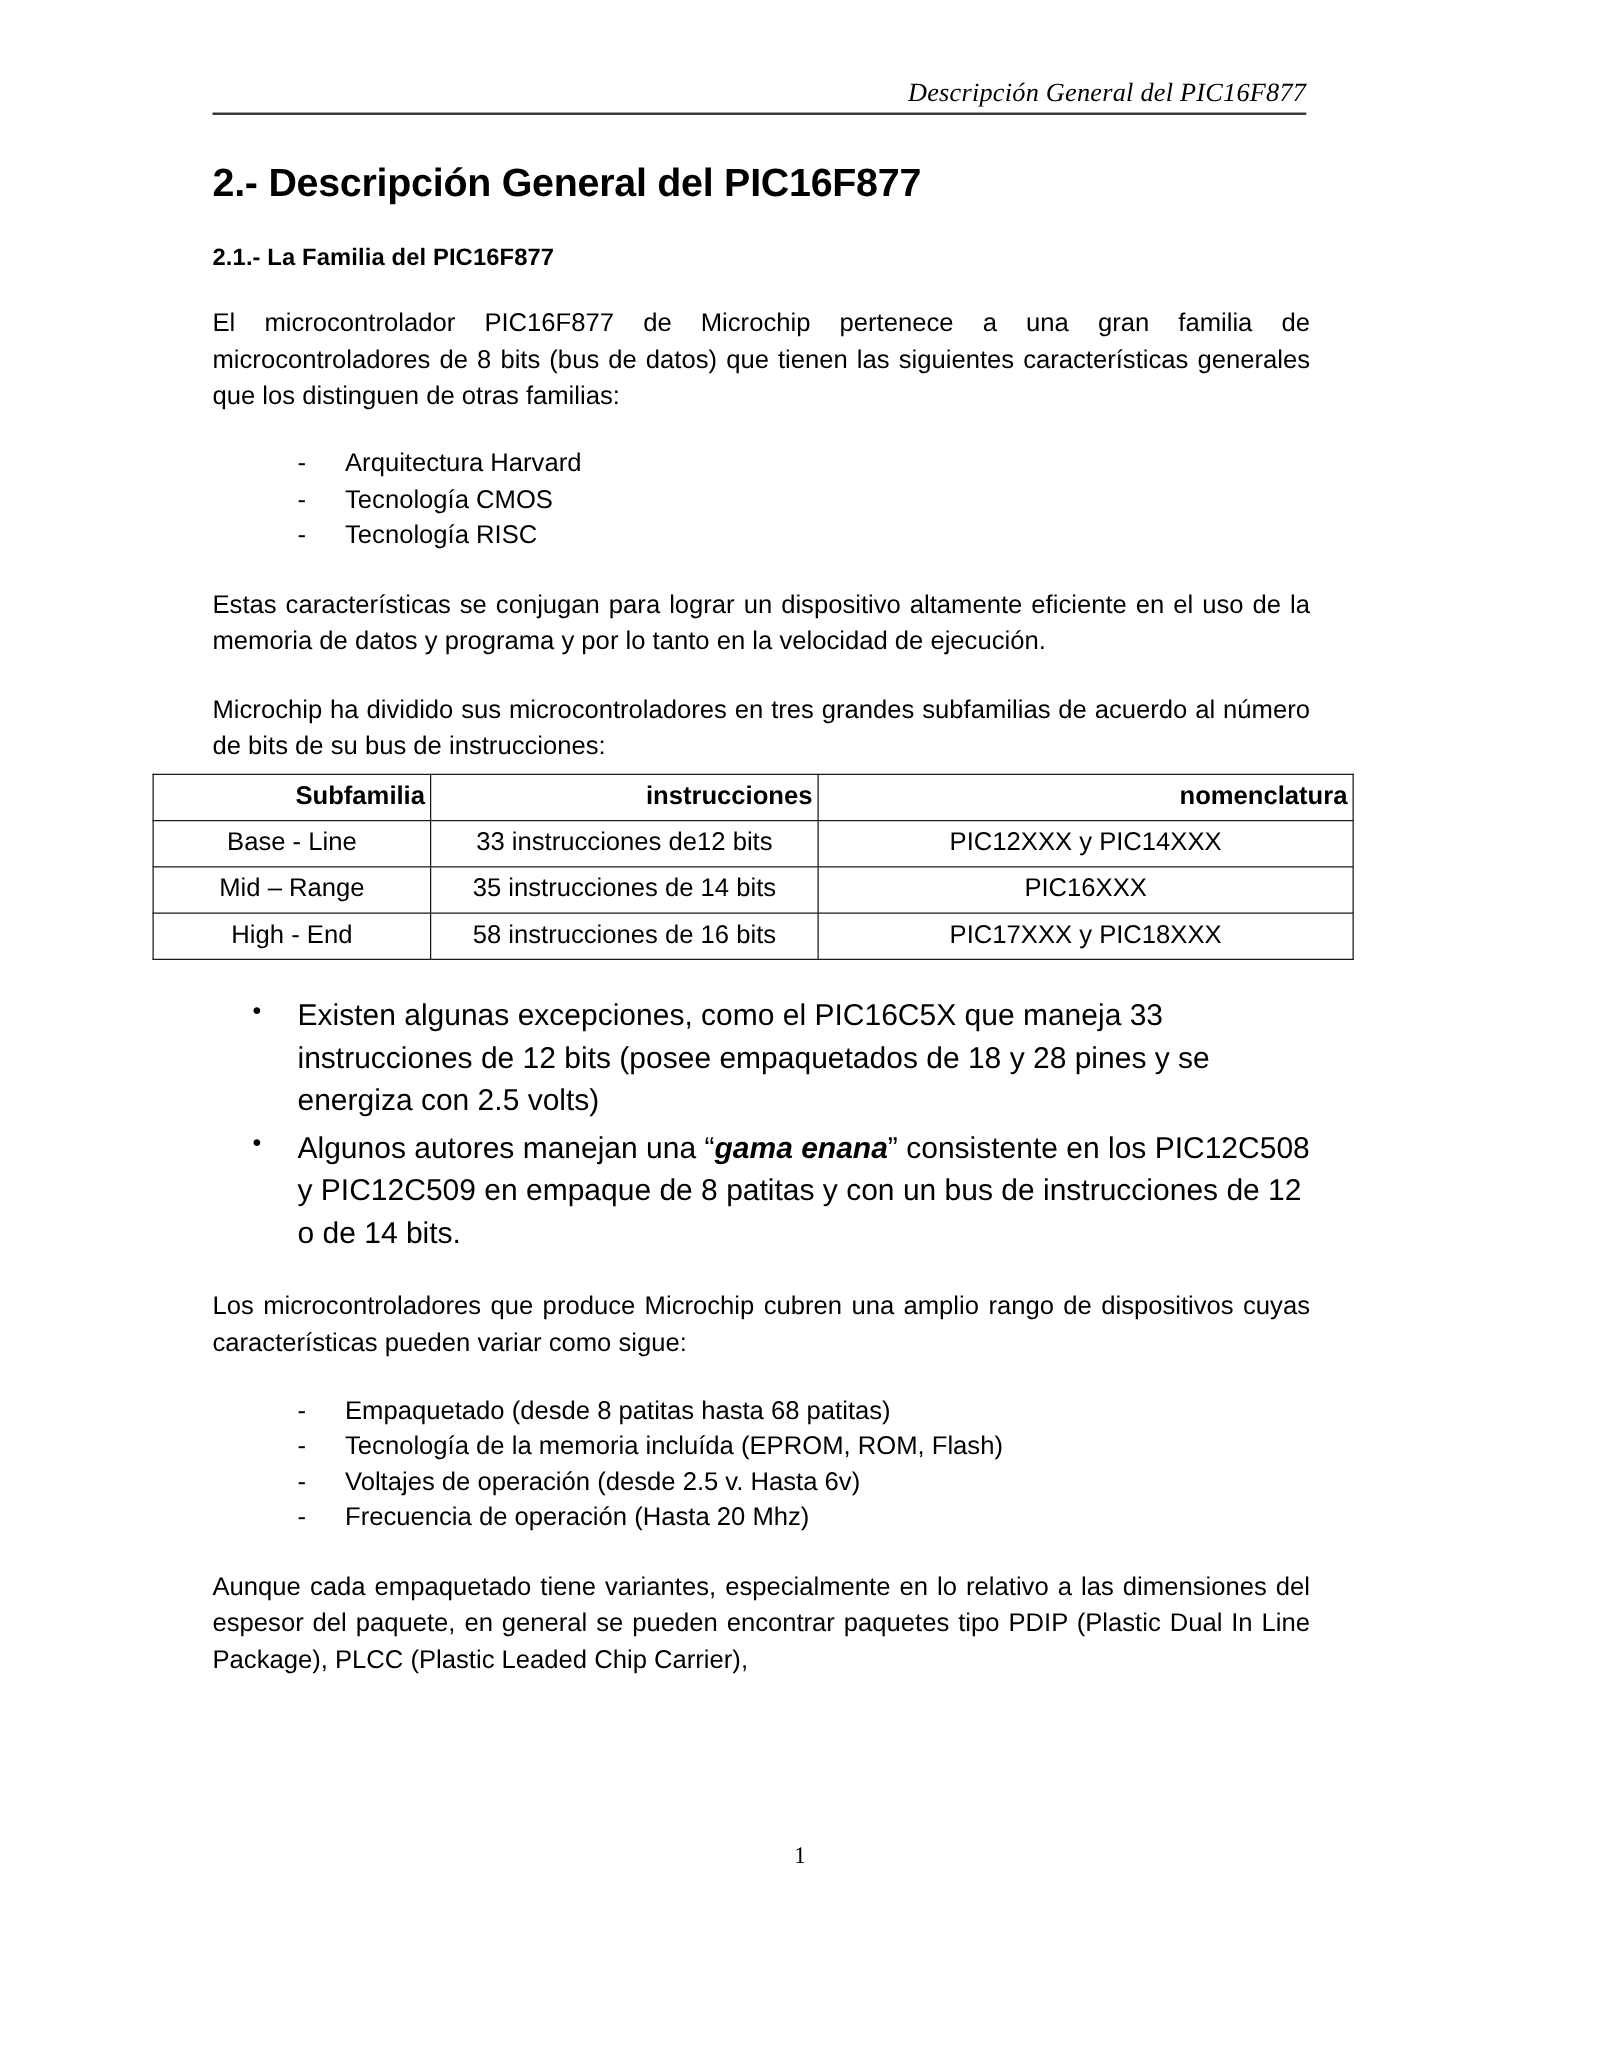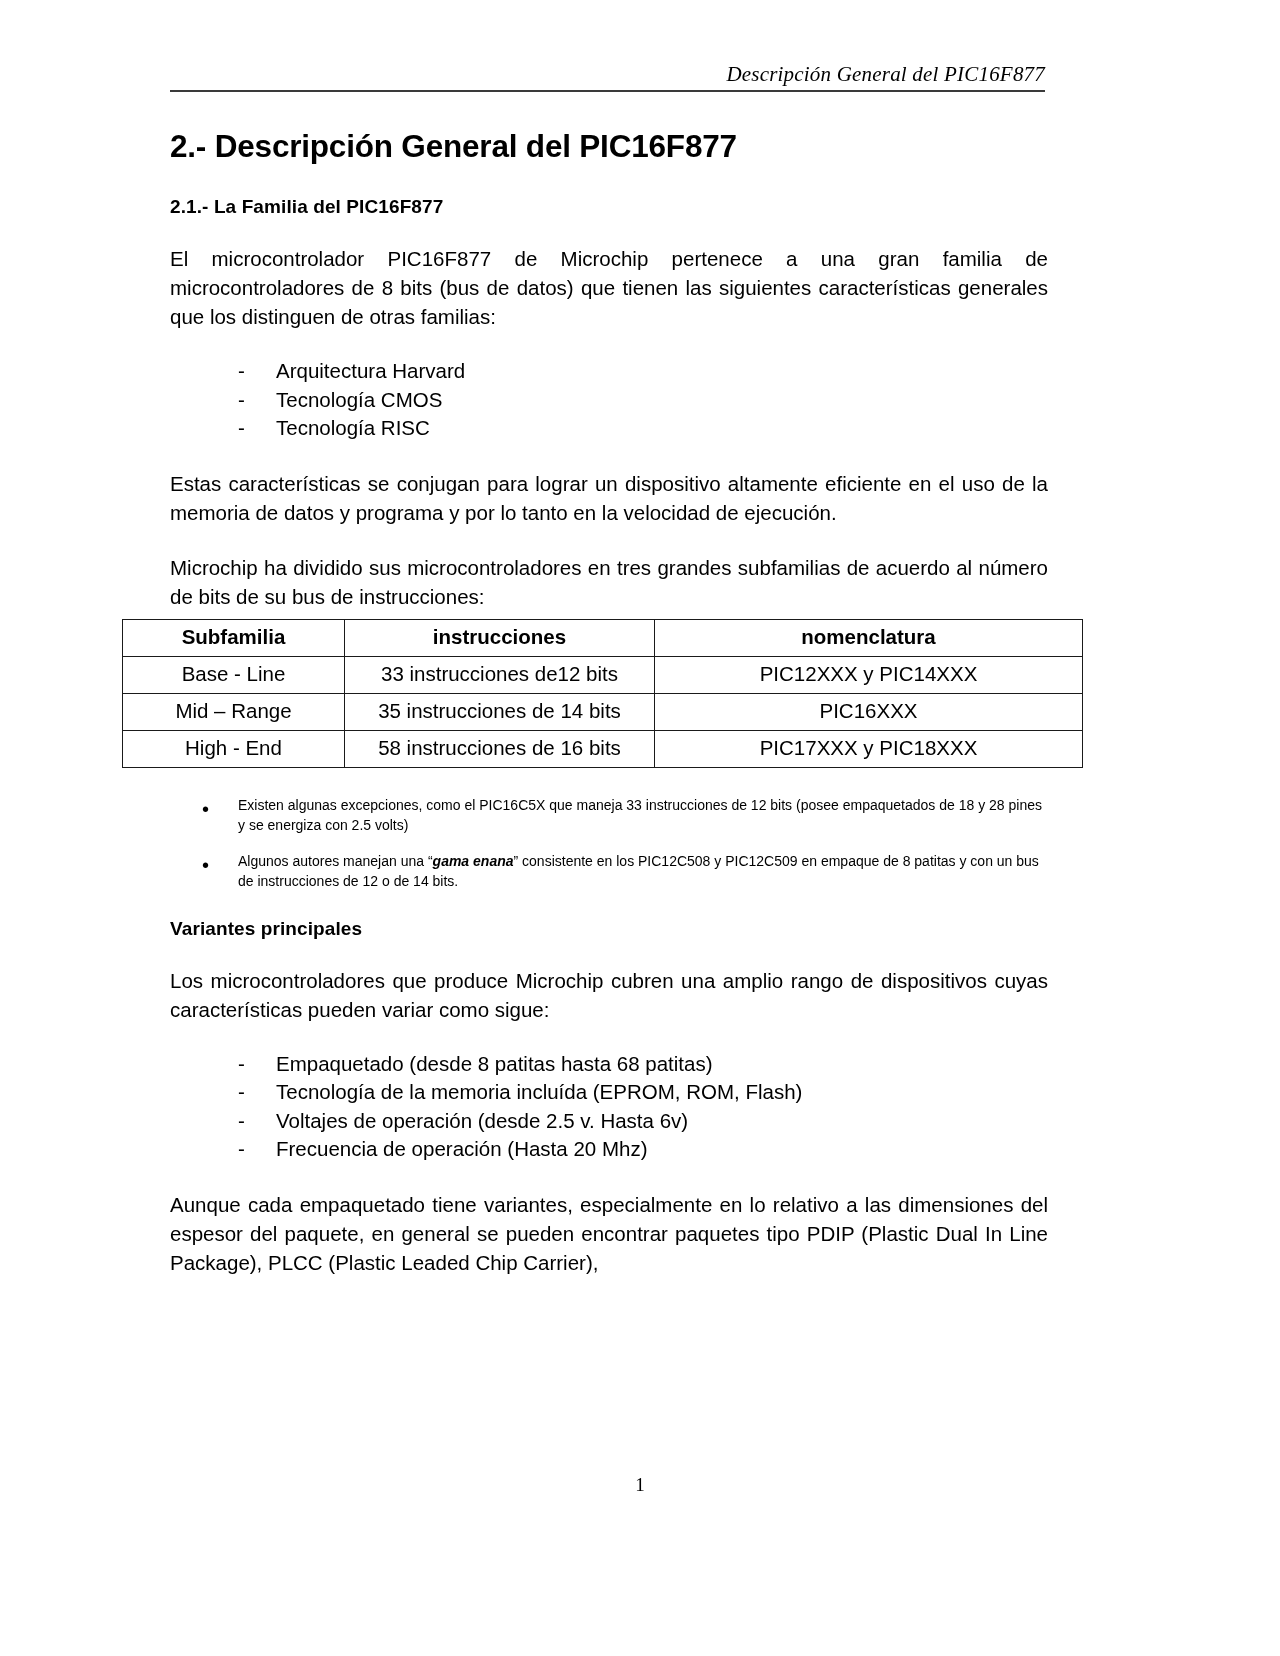--- a/index.html
+++ b/index.html
@@ -104,25 +104,25 @@
     top: 0;
   }
 
   
   ul.bullet-list {
     list-style: none;
     margin: 0 0 26px 0;
     padding: 0 0 0 10px;
   }
   ul.bullet-list > li {
-    font-size: 14px;
+    font-size: 24px;
     line-height: 1.42;
     position: relative;
     padding-left: 58px;
-    margin: 16px 0 2px 0;
+    margin: 4px 0 2px 0;
     text-align: left;
   }
   ul.bullet-list > li::before {
     content: "\2022";
     position: absolute;
     left: 22px;
     top: -1px;
     font-size: 20px;
   }
   em.it { font-style: italic; font-weight: bold; }
@@ -138,20 +138,21 @@
   table.subfamily-table td {
     border: 1px solid #1a1a1a;
     text-align: center;
     font-size: 20.5px;
     padding: 2px 4px 4px 4px;
     height: 30px;
     line-height: 1.3;
   }
   table.subfamily-table th {
     font-weight: bold;
+    text-align: right;
   }
   table.subfamily-table col.c1 { width: 222px; }
   table.subfamily-table col.c2 { width: 310px; }
   table.subfamily-table col.c3 { width: 428px; }
 
   
   .page-footer {
     position: absolute;
     left: 0;
     top: 1474px;
@@ -220,21 +221,20 @@
           <td>PIC17XXX y PIC18XXX</td>
         </tr>
       </tbody>
     </table>
 
     <ul class="bullet-list">
       <li><span>Existen algunas excepciones, como el PIC16C5X que maneja 33 instrucciones de 12 bits (posee empaquetados de 18 y 28 pines y se energiza con 2.5 volts)</span></li>
       <li><span>Algunos autores manejan una “</span><em class="it">gama enana</em><span>” consistente en los PIC12C508 y PIC12C509 en empaque de 8 patitas y con un bus de instrucciones de 12 o de 14 bits.</span></li>
     </ul>
 
-    <h3 class="minor-heading">Variantes principales</h3>
 
     <p class="body-text">Los microcontroladores que produce Microchip cubren una amplio rango de dispositivos cuyas características pueden variar como sigue:</p>
 
     <ul class="dash-list">
       <li>Empaquetado (desde 8 patitas hasta 68 patitas)</li>
       <li>Tecnología de la memoria incluída (EPROM, ROM, Flash)</li>
       <li>Voltajes de operación (desde 2.5 v. Hasta 6v)</li>
       <li>Frecuencia de operación (Hasta 20 Mhz)</li>
     </ul>
 

